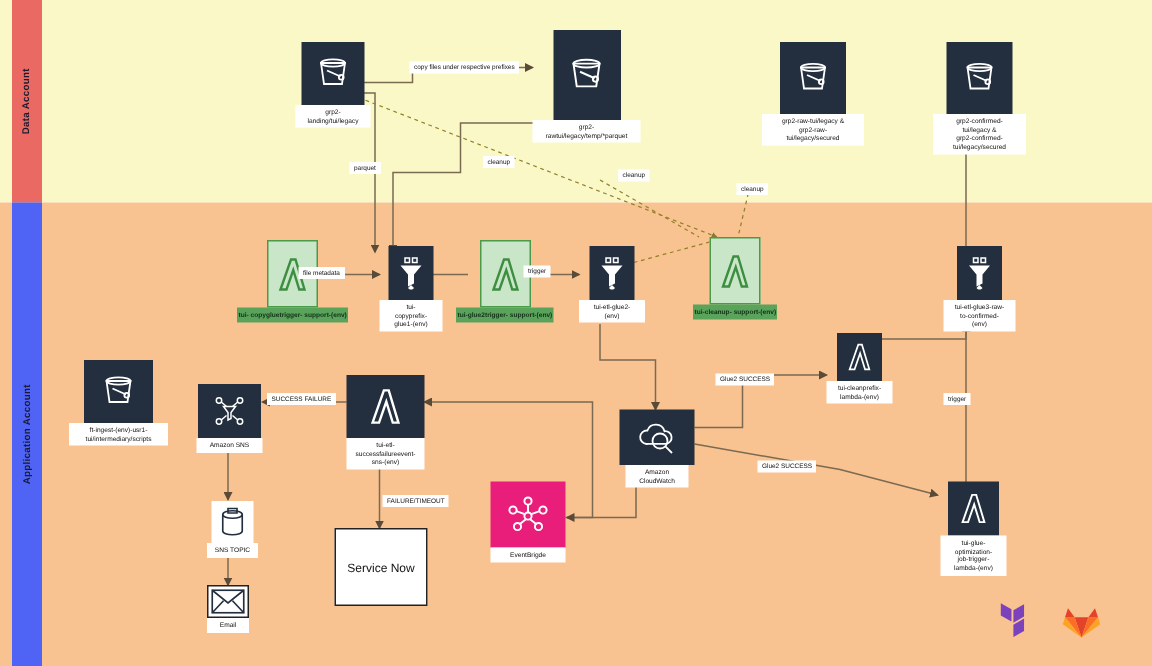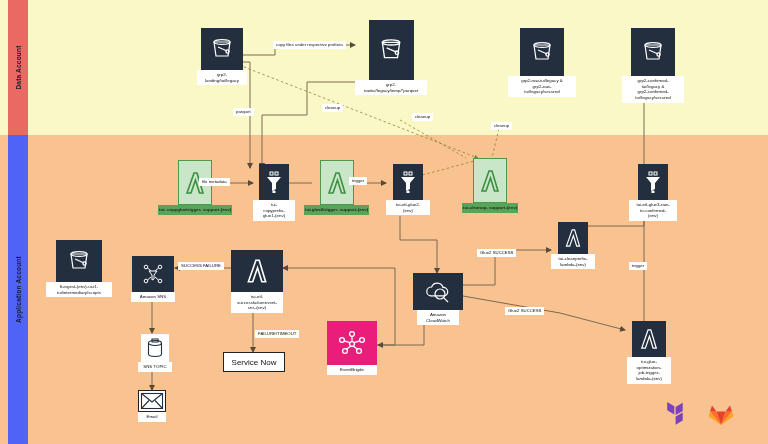--- a/index.html
+++ b/index.html
@@ -330,21 +330,21 @@
     <div class="icon-box dark" style="width:52px;height:42px;">
       <svg width="24" height="28" viewBox="0 0 22 26" fill="none" stroke="#fff" stroke-width="1.5">
         <path d="M3 23 L10 3 L13 3 L19 23 L15.5 23 L11.5 10 L7 23 z"></path>
       </svg>
     </div>
     <div class="cap" style="width:52px;">tui-etl-
 successfailureevent-
 sns-(env)</div>
   </div>
 
-  <div class="servicenow" style="left:223px; top:352px; width:62px; height:20px;">
+  <div class="servicenow" style="left:223px; top:352px; width:62px; height:52px;">
     <span>Service Now</span>
   </div>
 
   <div class="node" style="left:413px; top:273px;">
     <div class="icon-box dark" style="width:50px;height:37px;">
       <svg width="28" height="24" viewBox="0 0 28 24" fill="none" stroke="#fff" stroke-width="1.2">
         <path d="M7 16 a4.5 4.5 0 0 1 .6 -9 A6 6 0 0 1 19 7.5 a4 4 0 0 1 1 8.4 H7 z"></path>
         <circle cx="16" cy="14" r="5"></circle>
           <path d="M19.6 17.6 L24 22"></path>
       </svg>

